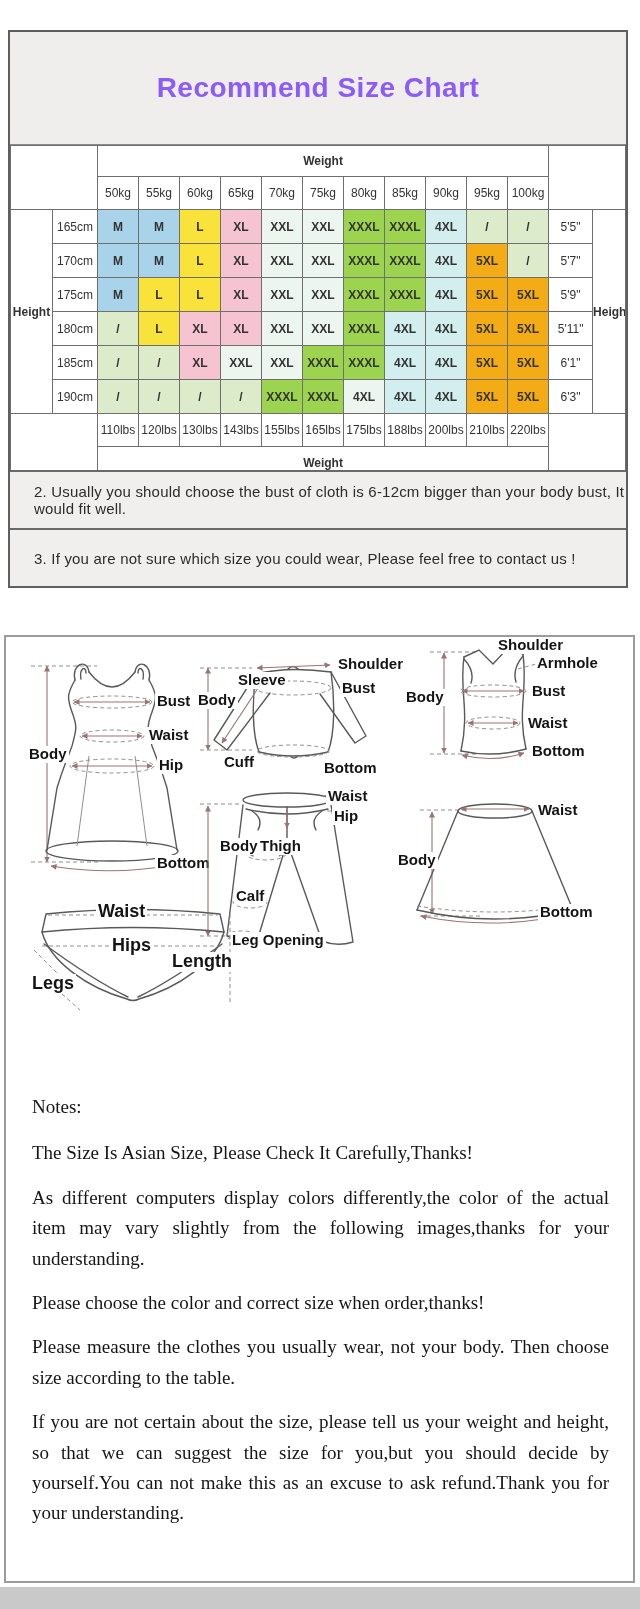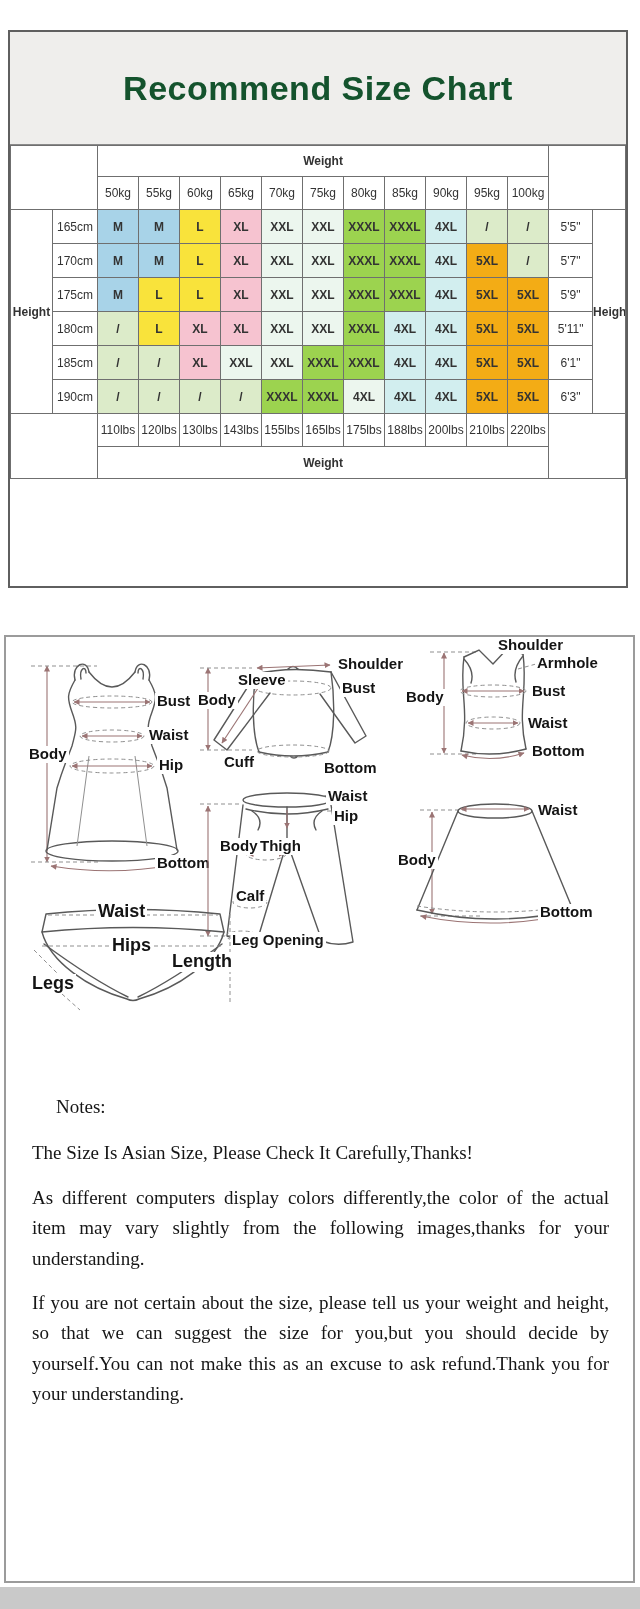--- a/index.html
+++ b/index.html
@@ -9,21 +9,21 @@
   }
   
   .top-box{
     position:absolute;left:8px;top:30px;width:620px;height:558px;
     border:2px solid #5f5f5f;background:#fff;box-sizing:border-box;
   }
   .title-band{
     height:112px;background:#efeeec;border-bottom:1px solid #8a8a8a;
     display:flex;align-items:center;justify-content:center;
   }
-  .title{font-size:34px;font-weight:bold;color:#14532d;letter-spacing:.5px;}
+  .title{font-size:28px;font-weight:bold;color:#8b5cf6;letter-spacing:.5px;}
   table.size{border-collapse:collapse;width:100%;table-layout:fixed;}
   table.size td{
     border:1px solid #6f6f6f;text-align:center;vertical-align:middle;
     padding:0;font-size:12px;color:#333;overflow:hidden;white-space:nowrap;
   }
   tr.hd1 td{height:30px;}
   tr.hd2 td{height:32px;}
   tr.dr  td{height:33px;}
   tr.lb  td{height:32px;}
   tr.ft2 td{height:31px;}
@@ -58,21 +58,21 @@
   .dlabel-lg{font-size:18px;}
   .g {fill:none;stroke:#595959;stroke-width:1.4;stroke-linecap:round;}
   .g2{fill:none;stroke:#8f8f8f;stroke-width:1;}
   .d {fill:none;stroke:#8f8f8f;stroke-width:1;stroke-dasharray:4 3;}
   .m {fill:none;stroke:#9b7474;stroke-width:1.1;}
   .notes-block{
     position:absolute;left:26px;right:24px;top:455px;
     font-family:"Liberation Serif",serif;font-size:19px;color:#161616;
   }
   .notes-block p{margin:0 0 14px;line-height:1.6;text-align:justify;}
-  .notes-block p.head{text-align:left;margin-bottom:16px;margin-left:24px;}
+  .notes-block p.head{text-align:left;margin-bottom:16px;}
   .bottom-strip{position:absolute;left:0;bottom:0;width:640px;height:22px;background:#c9c9c9;}
 </style>
 </head>
 <body>
 
 <svg width="0" height="0" style="position:absolute">
   <defs>
     <marker id="ae" markerWidth="8" markerHeight="8" refX="5.5" refY="3" orient="auto" markerUnits="userSpaceOnUse">
       <path d="M0,0L6,3L0,6Z" fill="#9b7474"></path>
     </marker>
@@ -229,20 +229,26 @@
           <td class="kg">210lbs</td>
           <td class="kg">220lbs</td>
           <td class="empty" colspan="2" rowspan="2"></td>
         </tr>
         <tr class="ft2">
           <td class="whead" colspan="11">Weight</td>
         </tr>
       </tbody>
   </table>
   <div class="notes">
+      <div class="note-row">
+        <span class="">2. Usually you should choose the bust of cloth is 6-12cm bigger than your body bust, It would fit well.</span>
+      </div>
+      <div class="note-row">
+        <span class="">3. If you are not sure which size you could wear, Please feel free to contact us !</span>
+      </div>
     </div>
 </div>
 
 <div class="bottom-box">
 
   <div class="diag" style="left:11px;top:15px;width:200px;height:230px">
     <svg width="200" height="230" viewBox="0 0 200 230">
       <line class="m" x1="30" y1="14" x2="30" y2="210" marker-start="url(#as)" marker-end="url(#ae)"></line>
       <path class="d" d="M14,14 H80 M14,210 H84"></path>
       <path class="g" d="M58,28 C50,42 50,46 55,60 C61,76 59,78 55,94 C49,110 46,116 40,136 L30,198"></path>
@@ -368,17 +374,19 @@
     <span class="dlabel dlabel-lg" style="left:78px;top:12px">Waist</span>
     <span class="dlabel dlabel-lg" style="left:92px;top:46px">Hips</span>
     <span class="dlabel dlabel-lg" style="left:12px;top:84px">Legs</span>
     <span class="dlabel dlabel-lg" style="left:152px;top:62px">Length</span>
   </div>
 
   <div class="notes-block">
     <p class="head">Notes:</p>
     <p>The Size Is Asian Size, Please Check It Carefully,Thanks!</p>
     <p>As different computers display colors differently,the color of the actual item may vary slightly from the following images,thanks for your understanding.</p>
+    <p>Please choose the color and correct size when order,thanks!</p>
+    <p>Please measure the clothes you usually wear, not your body. Then choose size according to the table.</p>
     <p>If you are not certain about the size, please tell us your weight and height, so that we can suggest the size for you,but you should decide by yourself.You can not make this as an excuse to ask refund.Thank you for your understanding.</p>
   </div>
 </div>
 
 <div class="bottom-strip"></div>
 
 </body></html>

